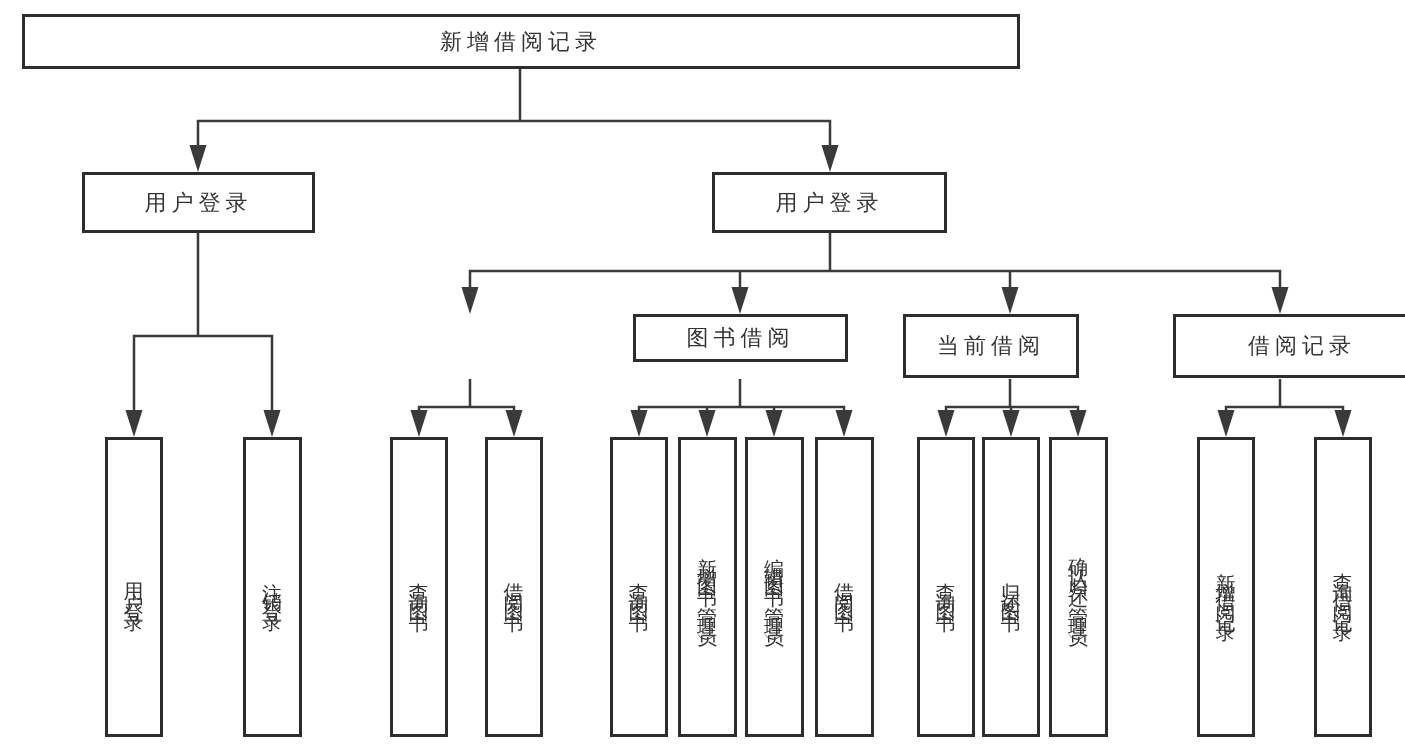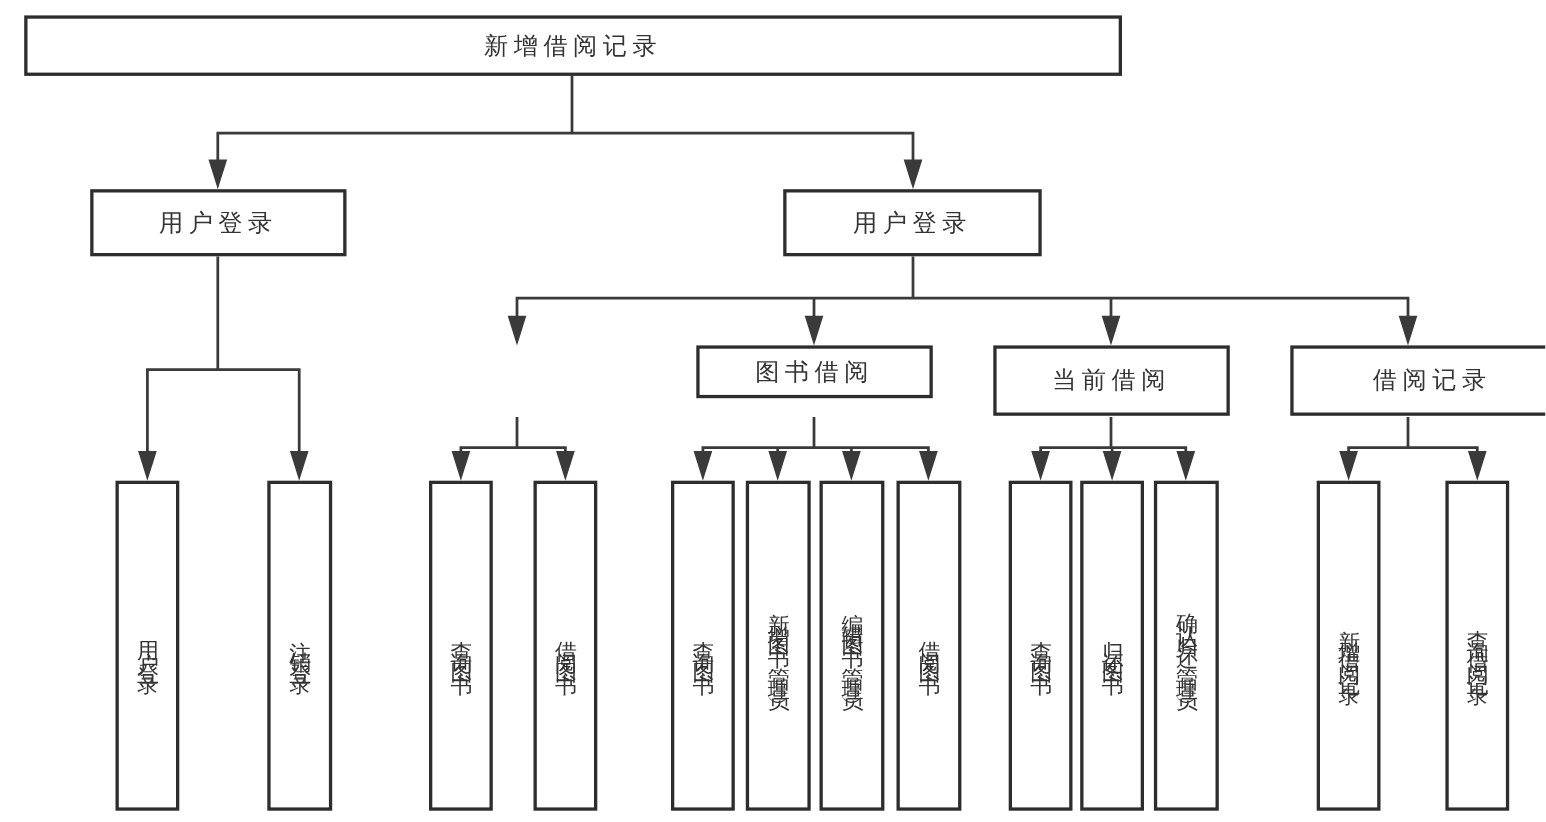--- a/index.html
+++ b/index.html
@@ -74,21 +74,21 @@
       <polygon class="arrow" points="1334.5,410 1351.5,410 1343,437"></polygon>
     </g>
   </svg>
 
   <div class="node hbox" style="left:22px;top:14px;width:998px;height:55px">新增借阅记录</div>
 
   <div class="node hbox" style="left:82px;top:172px;width:233px;height:61px">用户登录</div>
   <div class="node hbox" style="left:712px;top:172px;width:235px;height:61px">用户登录</div>
 
   <div class="node hbox" style="left:633px;top:314px;width:215px;height:48px">图书借阅</div>
-  <div class="node hbox" style="left:903px;top:314px;width:215px;height:64px">当前借阅</div>
+  <div class="node hbox" style="left:903px;top:314px;width:176px;height:64px">当前借阅</div>
   <div class="node hbox" style="left:1173px;top:314px;width:258px;height:64px">借阅记录</div>
 
   <div class="node vbox" style="left:105px;top:437px;width:58px;height:300px">
     <span class="vtext">用户登录</span>
   </div>
   <div class="node vbox" style="left:243px;top:437px;width:59px;height:300px">
     <span class="vtext">注销登录</span>
   </div>
 
   <div class="node vbox" style="left:390px;top:437px;width:58px;height:300px">

